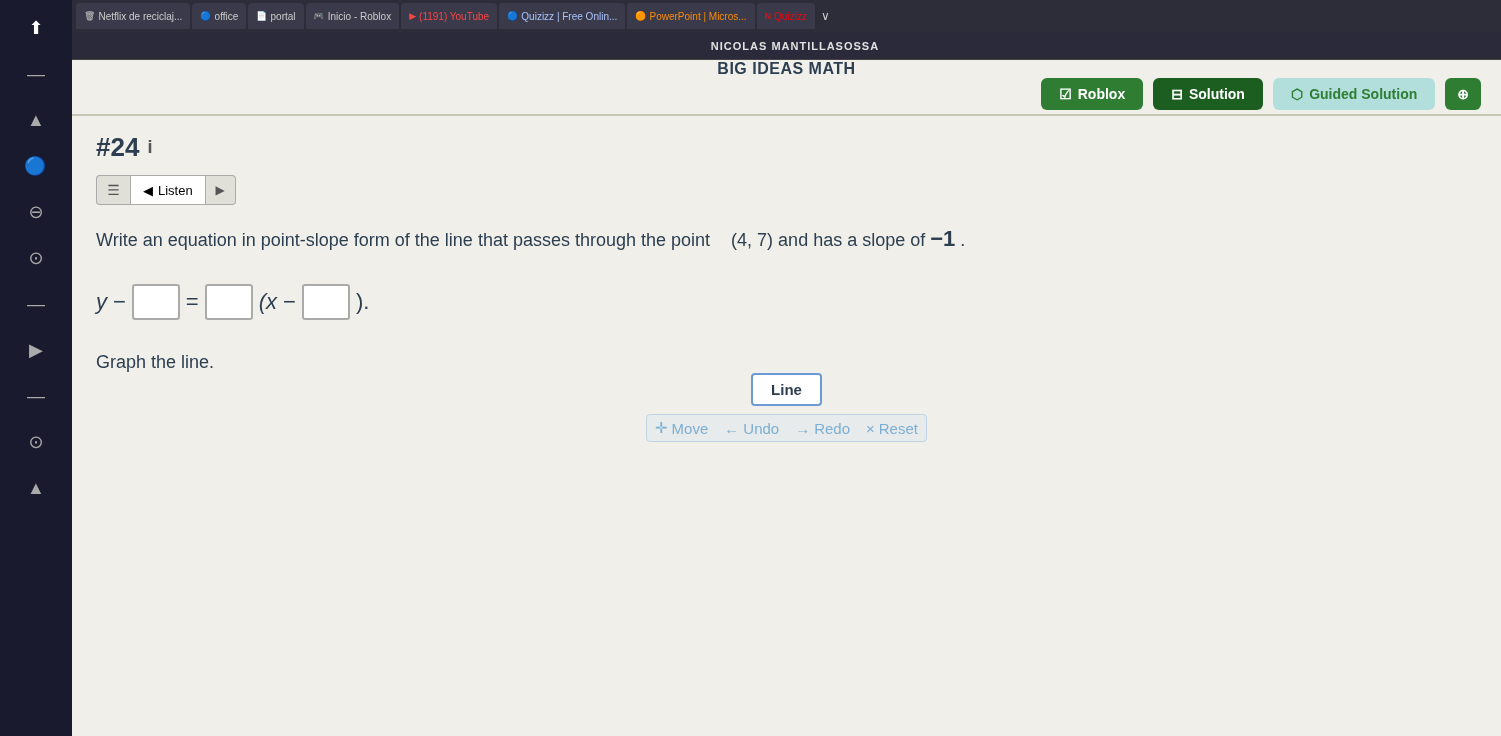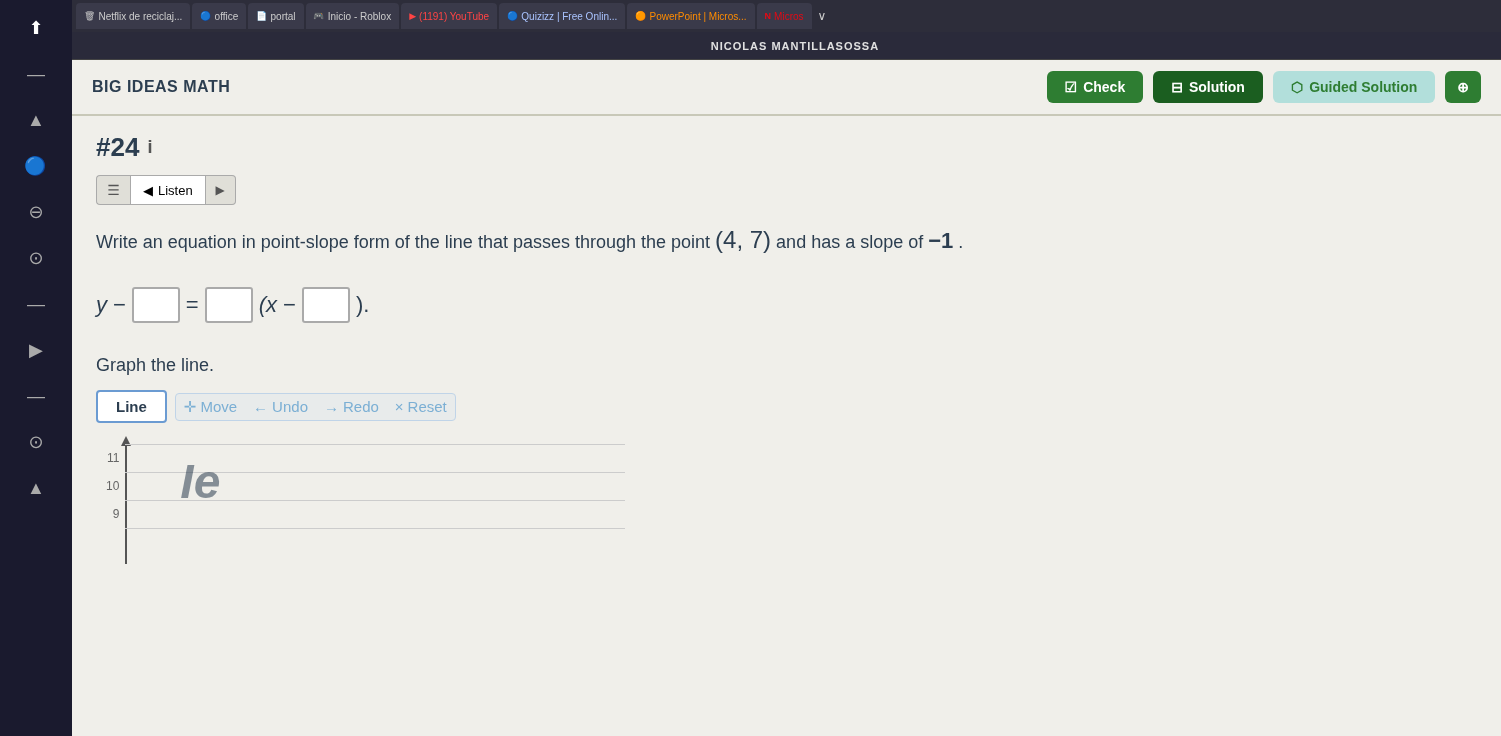--- a/index.html
+++ b/index.html
@@ -100,20 +100,21 @@
     }
 
     
     .app-bar {
       background: #f0efea;
       height: 56px;
       display: flex;
       align-items: center;
       padding: 0 20px;
       border-bottom: 2px solid #c8c8b8;
+      flex-direction: column;
     }
     .app-brand {
       font-size: 16px;
       font-weight: bold;
       color: #2c3e50;
       letter-spacing: 0.5px;
     }
     .app-bar-right {
       margin-left: auto;
       display: flex;
@@ -272,29 +273,29 @@
     .math-text {
       font-size: 22px;
       font-style: italic;
       color: #2c3e50;
     }
 
     
     .graph-label {
       font-size: 18px;
       color: #2c3e50;
-      margin-bottom: 14px;
     }
 
     
     .graph-toolbar {
       display: flex;
       align-items: center;
       gap: 8px;
-      margin-bottom: 21px;
+      margin-bottom: 12px;
+      flex-direction: column;
     }
     .graph-btn-line {
       background: white;
       border: 2px solid #6b9bd2;
       color: #2c3e50;
       padding: 6px 18px;
       border-radius: 4px;
       font-size: 15px;
       font-weight: bold;
       cursor: pointer;
@@ -394,35 +395,35 @@
     <div class="tab-item quiz">
       <span class="tab-icon">🔵</span>
       <span>Quizizz | Free Onlin...</span>
     </div>
     <div class="tab-item ppt">
       <span class="tab-icon">🟠</span>
       <span>PowerPoint | Micros...</span>
     </div>
     <div class="tab-item netflix">
       <span class="tab-icon" style="font-weight:bold;color:#e50914;">N</span>
-      <span>Micros</span>
+      <span>Quizizz</span>
     </div>
     <span class="dropdown-arrow">∨</span>
   </div>
 
   <div class="top-header">
     <span class="site-title">NICOLAS MANTILLASOSSA</span>
   </div>
 
   <div class="app-bar">
     <span class="app-brand">BIG IDEAS MATH</span>
     <div class="app-bar-right">
       <button class="btn-check">
         <span>☑</span>
-        <span>Check</span>
+        <span>Roblox</span>
       </button>
       <button class="btn-solution">
         <span>⊟</span>
         <span>Solution</span>
       </button>
       <button class="btn-guided">
         <span>⬡</span>
         <span>Guided Solution</span>
       </button>
       <button class="btn-share">
@@ -443,21 +444,21 @@
       <button class="listen-btn">
         <span>◀</span>
         <span>Listen</span>
       </button>
       <div class="listen-arrow-right">▶</div>
     </div>
 
     <div class="problem-text">
       <span>Write an equation in point-slope form of the line that passes through the point</span>
       <span class="math-point"> </span>
-      <span style="font-size:24px;">(4, 7)</span>
+      <span style="font-size:18px;margin-left:16px;">(4, 7)</span>
       <span>and has a slope of</span>
       <span style="font-size:22px; font-weight:bold;">−1</span>
       <span>.</span>
     </div>
 
     <div class="equation-area">
       <span class="math-text">y</span>
       <span>−</span>
       <div class="math-input-box"></div>
       <span>=</span>
@@ -485,37 +486,15 @@
           <span>→</span>
           <span>Redo</span>
         </button>
         <button class="graph-btn-reset">
           <span>×</span>
           <span>Reset</span>
         </button>
       </div>
     </div>
 
-    <div style="display:flex; align-items:flex-start; margin-left: 10px;">
-
-      <div style="display:flex; flex-direction:column; align-items:flex-end; margin-right:6px; margin-top:0;">
-        <div style="font-size:12px; color:#666; height:28px; display:flex; align-items:center;">11</div>
-        <div style="font-size:12px; color:#666; height:28px; display:flex; align-items:center;">10</div>
-        <div style="font-size:12px; color:#666; height:28px; display:flex; align-items:center;">9</div>
-      </div>
-
-      <div style="position:relative; width:500px; height:120px;">
-
-        <div style="position:absolute; left:0; top:0; bottom:0; width:2px; background:#555;"></div>
-
-        <div style="position:absolute; left:-4px; top:-8px; width:0; height:0; border-left:5px solid transparent; border-right:5px solid transparent; border-bottom:10px solid #555;"></div>
-
-        <div style="position:absolute; left:0; top:0; right:0; height:1px; background:#ccc;"></div>
-        <div style="position:absolute; left:0; top:28px; right:0; height:1px; background:#ccc;"></div>
-        <div style="position:absolute; left:0; top:56px; right:0; height:1px; background:#ccc;"></div>
-        <div style="position:absolute; left:0; top:84px; right:0; height:1px; background:#ccc;"></div>
-
-        <div style="position:absolute; left:55px; top:10px; font-size:48px; font-style:italic; color:#2c3e50; opacity:0.55; font-weight:bold;">Ie</div>
-      </div>
-    </div>
 
   </div>
 </div>
 
 </body></html>

